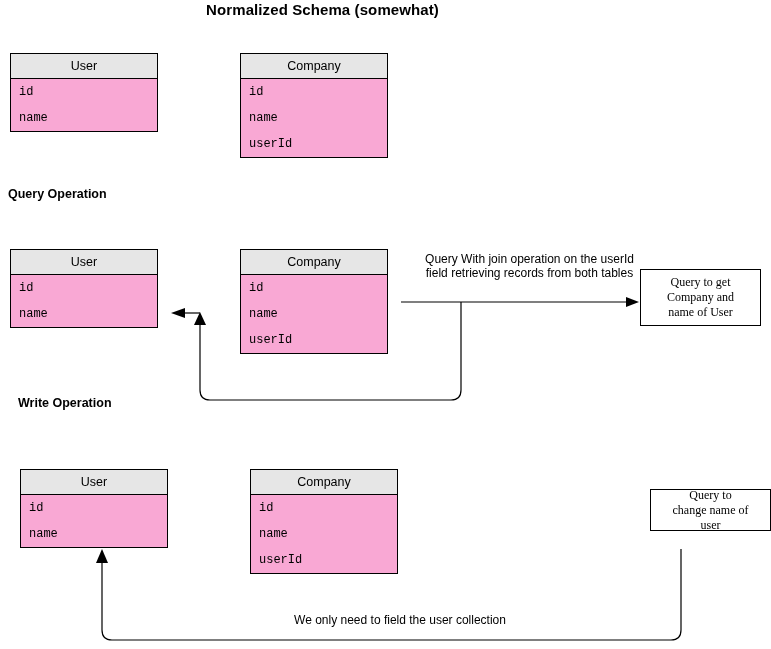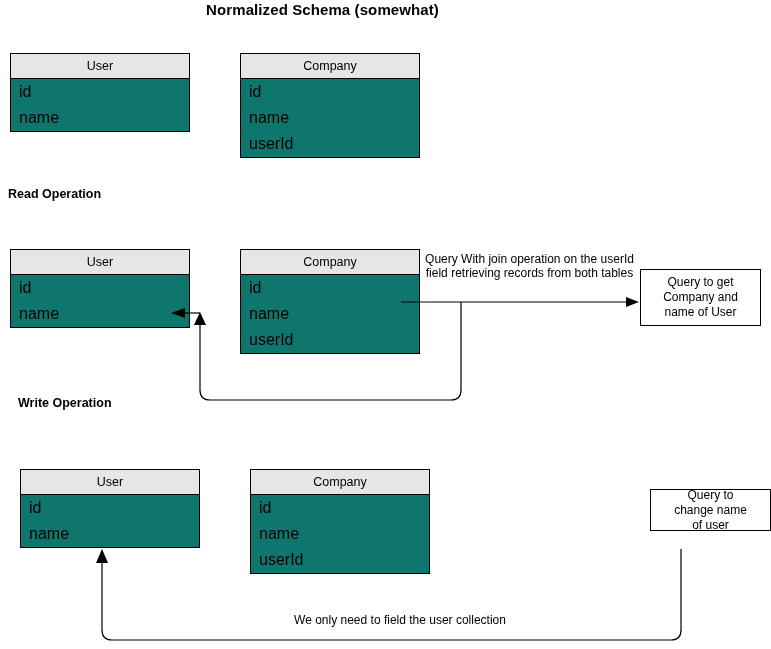--- a/index.html
+++ b/index.html
@@ -32,43 +32,44 @@
     font-size: 12.5px;
     font-weight: bold;
     white-space: nowrap;
   }
   #sec-read  { left: 8px;  top: 187px; }
   #sec-write { left: 18px; top: 396px; }
 
   
   .entity {
     position: absolute;
-    width: 180px;
+    width: 148px;
     border: 1px solid #000000;
     box-sizing: border-box;
-    background: #0f766e;
+    background: #f9a8d4;
   }
   .entity-header {
     height: 25px;
     line-height: 25px;
     text-align: center;
     background: #e6e6e6;
     border-bottom: 1px solid #000000;
     font-size: 12.5px;
     box-sizing: border-box;
   }
   .entity-fields {
     padding: 0;
   }
   .entity-field {
     height: 26px;
     line-height: 26px;
     padding-left: 8px;
-    font-size: 16px;
-    box-sizing: border-box;
+    font-size: 12px;
+    box-sizing: border-box;
+    font-family: Liberation Mono, monospace;
   }
 
   
   #ent-top-user    { left: 10px;  top: 53px; }
   #ent-top-company { left: 240px; top: 53px; }
   
   #ent-read-user    { left: 10px;  top: 249px; }
   #ent-read-company { left: 240px; top: 249px; }
   
   #ent-write-user    { left: 20px;  top: 469px; }
@@ -80,20 +81,21 @@
     border: 1px solid #000000;
     box-sizing: border-box;
     background: #ffffff;
     display: flex;
     align-items: center;
     justify-content: center;
     text-align: center;
     font-size: 12px;
     line-height: 15px;
     padding: 20px;
+    font-family: Liberation Serif, serif;
   }
   #note-read  { left: 640px; top: 269px; width: 121px; height: 57px; }
   #note-write { left: 650px; top: 489px; width: 121px; height: 41px; }
 
   
   .edge-label {
     position: absolute;
     font-size: 12px;
     line-height: 14px;
     text-align: center;
@@ -134,21 +136,21 @@
 
 <div class="entity" id="ent-top-company">
   <div class="entity-header">Company</div>
   <div class="entity-fields">
     <div class="entity-field">id</div>
     <div class="entity-field">name</div>
     <div class="entity-field">userId</div>
   </div>
 </div>
 
-<div class="section-title" id="sec-read">Read Operation</div>
+<div class="section-title" id="sec-read">Query Operation</div>
 
 <div class="entity" id="ent-read-user">
   <div class="entity-header">User</div>
   <div class="entity-fields">
     <div class="entity-field">id</div>
     <div class="entity-field">name</div>
   </div>
 </div>
 
 <div class="entity" id="ent-read-company">

